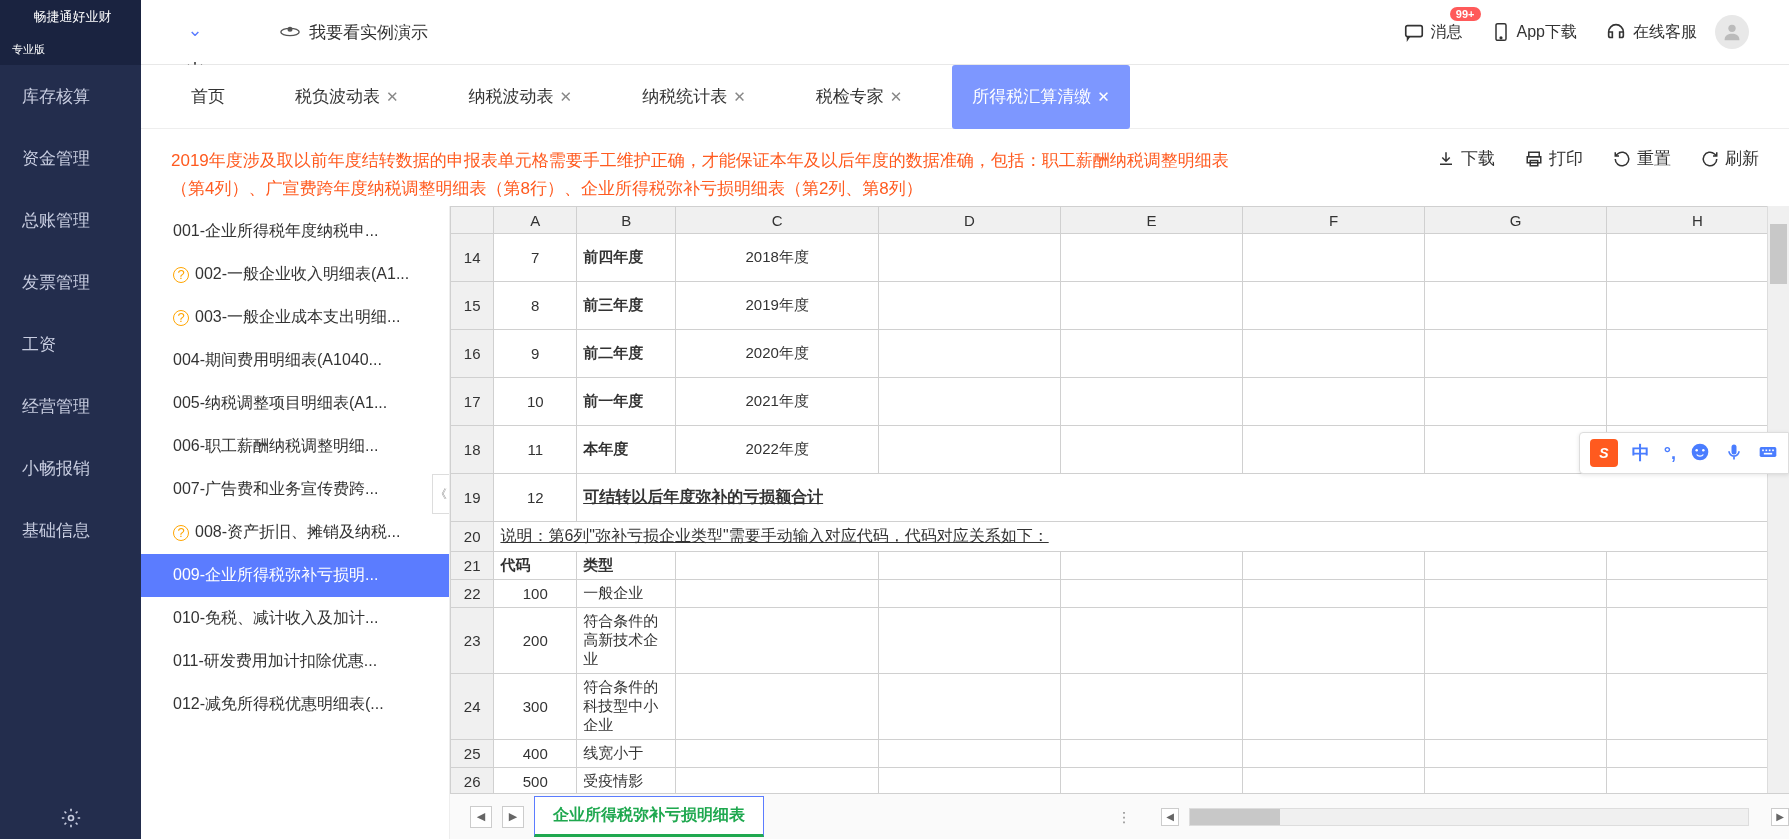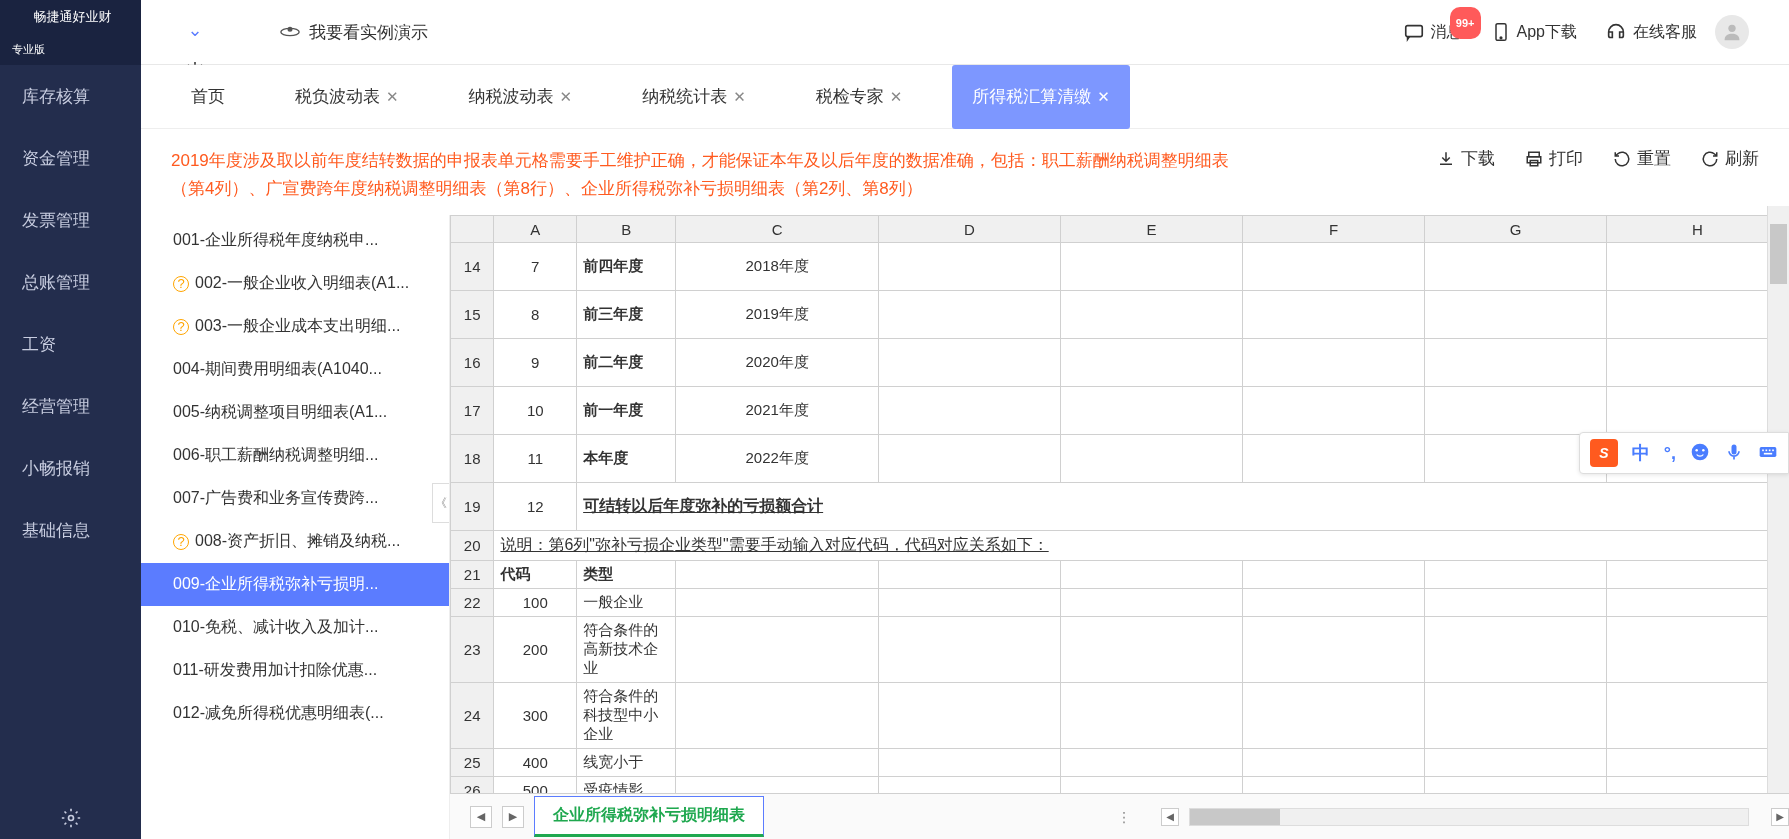--- a/index.html
+++ b/index.html
@@ -10,41 +10,41 @@
 .logo-area { width: 141px; height: 65px; background: #1a2340; color: #fff; display: flex; flex-direction: column; align-items: center; justify-content: center; font-size: 13px; }
 .logo-row { display: flex; align-items: center; gap: 4px; }
 .logo-sub { font-size: 11px; margin-top: 16px; align-self: flex-start; margin-left: 12px; }
 .header-actions { flex: 1; display: flex; align-items: center; padding: 0 20px; }
 .import-group { display: flex; align-items: center; gap: 20px; font-size: 17px; color: #333; flex-direction: column; }
 .chevron-down { color: #5b7cff; font-size: 18px; padding: 0 10px; cursor: pointer; }
 .gear-btn { color: #555; cursor: pointer; }
 .demo-link { display: flex; align-items: center; gap: 8px; margin-left: 50px; font-size: 17px; color: #333; cursor: pointer; }
 .header-right { margin-left: auto; display: flex; align-items: center; gap: 28px; padding-right: 20px; }
 .hr-item { display: flex; align-items: center; gap: 6px; font-size: 16px; color: #333; cursor: pointer; position: relative; }
-.badge { position: absolute; top: -14px; right: -18px; background: #ff5a5a; color: #fff; font-size: 11px; padding: 10px 6px; border-radius: 10px; font-weight: bold; }
+.badge { position: absolute; top: -14px; right: -18px; background: #ff5a5a; color: #fff; font-size: 11px; padding: 1px 6px; border-radius: 10px; font-weight: bold; }
 .avatar { width: 34px; height: 34px; background: #e8e8e8; border-radius: 50%; display: flex; align-items: center; justify-content: center; color: #999; margin-left: -10px; }
 
 
 .sidebar { position: absolute; left: 0; top: 65px; bottom: 0; width: 141px; background: #232d4d; color: #c8cde0; overflow-y: auto; }
 .side-item { height: 62px; display: flex; align-items: center; padding-left: 22px; font-size: 17px; cursor: pointer; position: relative; }
 .side-item.active { background: #4169e1; color: #fff; border-radius: 0 4px 4px 0; margin-right: 6px; }
 .side-item .dot { width: 6px; height: 6px; background: #ff5a5a; border-radius: 50%; margin-right: 6px; }
 .side-bottom { position: absolute; bottom: 8px; left: 0; right: 0; text-align: center; }
 .side-bottom svg { width: 20px; height: 20px; fill: #c8cde0; }
 
 
 .tabbar { position: absolute; left: 141px; top: 65px; right: 0; height: 64px; background: #fff; display: flex; align-items: center; padding-left: 30px; border-bottom: 1px solid #eee; }
 .tab { padding: 0 20px; height: 44px; display: flex; align-items: center; font-size: 17px; color: #333; cursor: pointer; gap: 6px; margin-right: 30px; }
 .tab .close { color: #888; font-size: 15px; }
 .tab.active { background: #7d97ff; color: #fff; border-radius: 3px; height: 64px; }
 .tab.active .close { color: #fff; }
 
 
 .main { position: absolute; left: 141px; top: 129px; right: 0; bottom: 0; background: #fff; display: flex; flex-direction: column; }
-.notice-bar { padding: 18px 30px 12px 30px; display: flex; align-items: flex-start; }
+.notice-bar { padding: 18px 30px 3px 30px; display: flex; align-items: flex-start; }
 .notice-text { color: #ff5a1f; font-size: 17px; line-height: 28px; flex: 1; max-width: 1080px; }
 .action-btns { display: flex; align-items: center; gap: 30px; margin-left: auto; font-size: 17px; color: #333; }
 .action-btns .btn { display: flex; align-items: center; gap: 6px; cursor: pointer; }
 
 
 .body-split { flex: 1; display: flex; overflow: hidden; }
 .report-list { width: 309px; border-right: 1px solid #eee; overflow-y: auto; position: relative; padding-top: 4px; }
 .report-item { height: 43px; display: flex; align-items: center; padding-left: 32px; font-size: 16px; color: #333; cursor: pointer; white-space: nowrap; overflow: hidden; text-overflow: ellipsis; gap: 6px; }
 .report-item.active { background: #5b7cff; color: #fff; }
 .report-item .q-icon { color: #ffa500; font-size: 13px; border: 1px solid #ffa500; border-radius: 50%; width: 16px; height: 16px; display: inline-flex; align-items: center; justify-content: center; flex-shrink: 0; }
@@ -154,24 +154,24 @@
 </div>
 
 <div class="sidebar" id="sidebar">
     <div class="side-item">
       <span>库存核算</span>
     </div>
     <div class="side-item">
       <span>资金管理</span>
     </div>
     <div class="side-item">
+      <span>总账管理</span>
+    </div>
+    <div class="side-item">
       <span>发票管理</span>
-    </div>
-    <div class="side-item">
-      <span>总账管理</span>
     </div>
     <div class="side-item">
       <span>工资</span>
     </div>
     <div class="side-item">
       <span>经营管理</span>
     </div>
     <div class="side-item">
       <span>小畅报销</span>
     </div>

